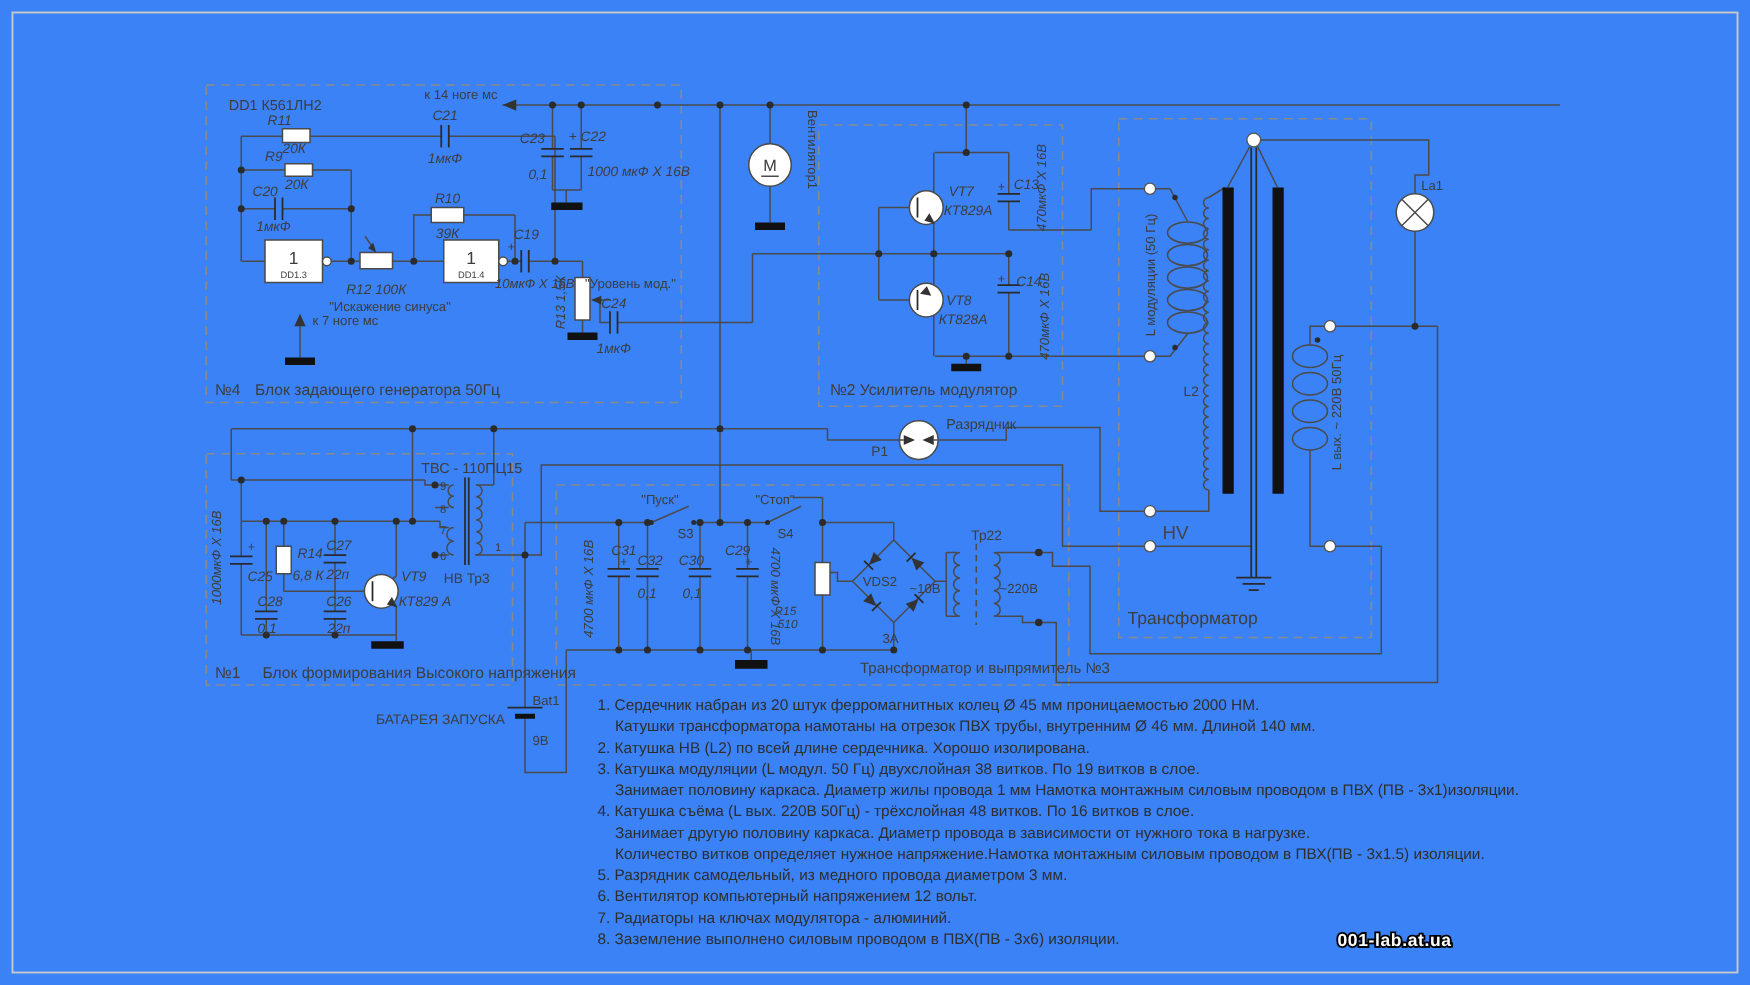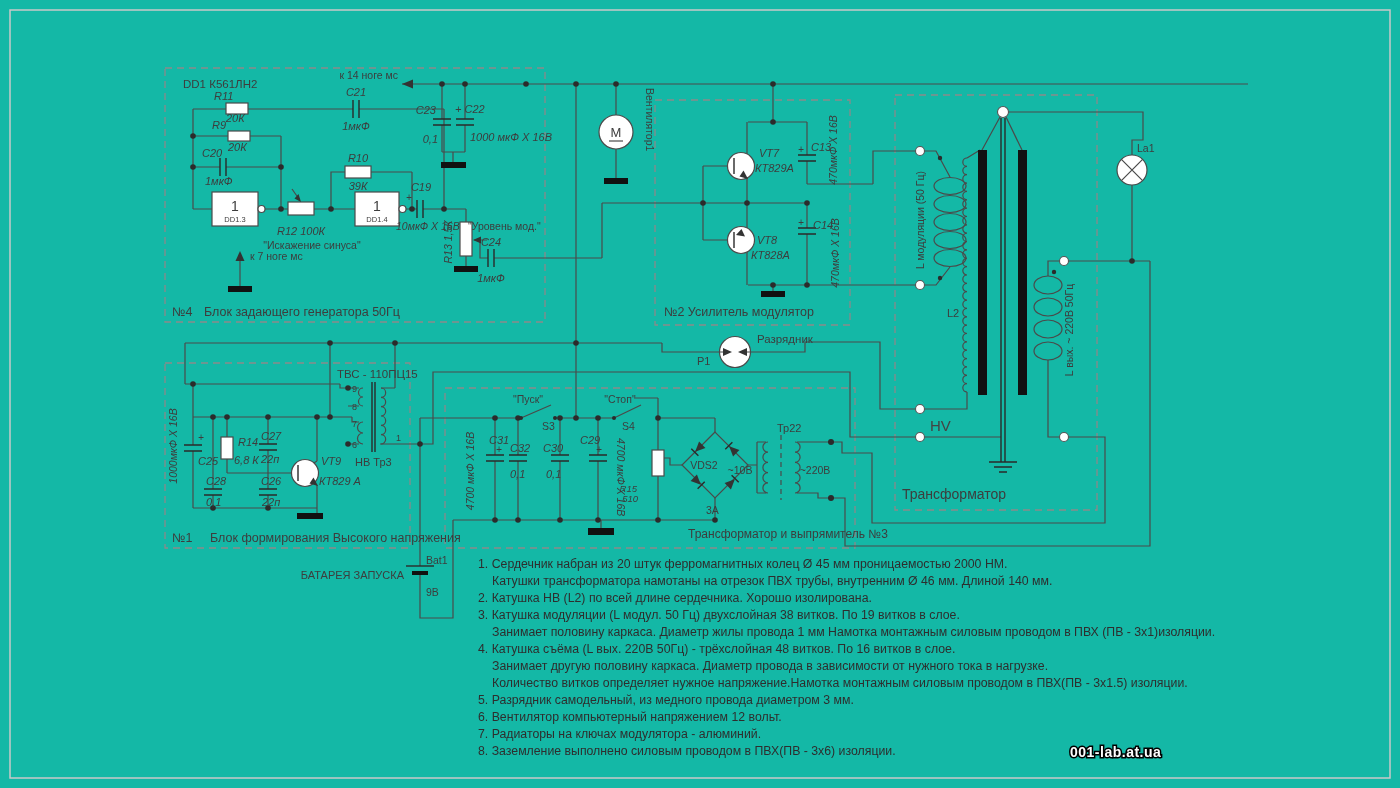--- a/index.html
+++ b/index.html
@@ -1,16 +1,16 @@
 <!DOCTYPE html>
 <html><head>
 <meta charset="utf-8">
 <style>
   html,body{margin:0;padding:0;background:#fff;}
-  .page{position:relative;width:1400px;height:788px;background:#14b8a6;overflow:hidden;font-family:"Liberation Sans",sans-serif;}
+  .page{position:relative;width:1400px;height:788px;background:#3b82f6;overflow:hidden;font-family:"Liberation Sans",sans-serif;}
   svg{position:absolute;left:0;top:0;}
   svg text{font-family:"Liberation Sans",sans-serif;fill:#3d3d3d;}
   .w{stroke:#4a4a4a;stroke-width:1.2;fill:none;}
   .wk{stroke:#2a2a2a;stroke-width:1.4;fill:none;}
   .blk{fill:none;stroke:#8a8a8a;stroke-width:1.3;stroke-dasharray:7 5;}
   .cmp{fill:#fff;stroke:#4a4a4a;stroke-width:1.2;}
   .dot{fill:#2b2b2b;}
   .term{fill:#fff;stroke:#555;stroke-width:1.1;}
   .bar{fill:#111;}
   .ah{fill:#333;}

